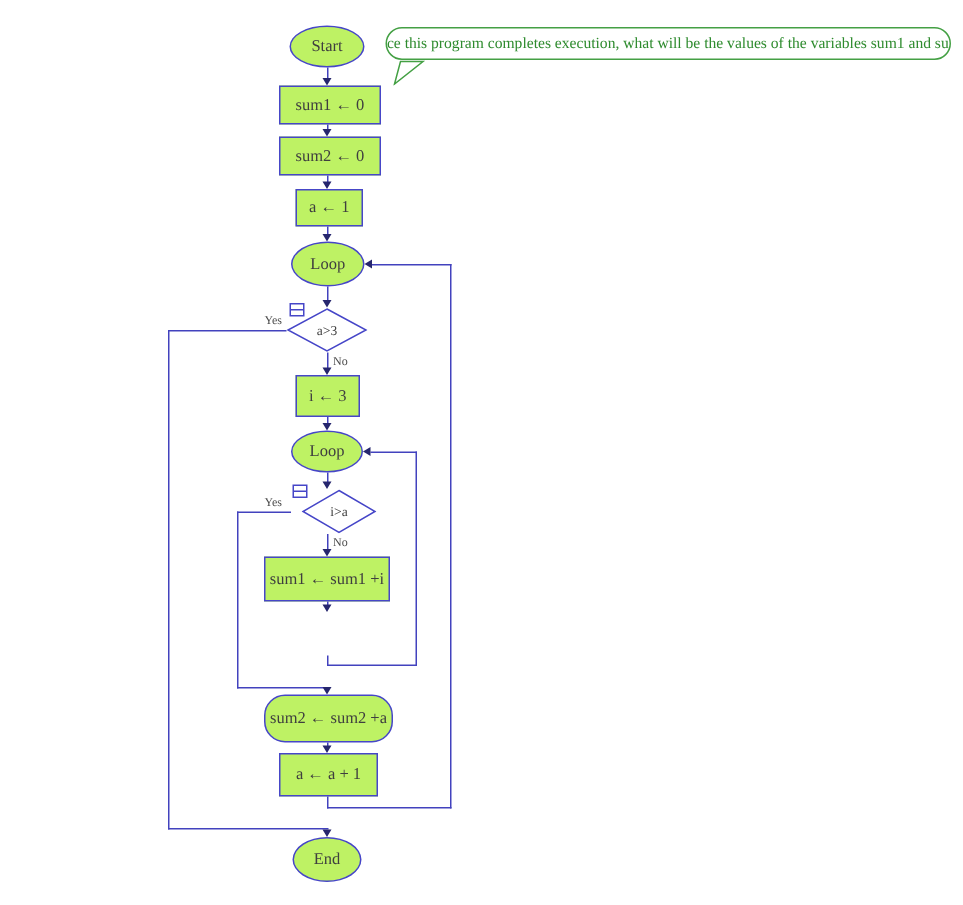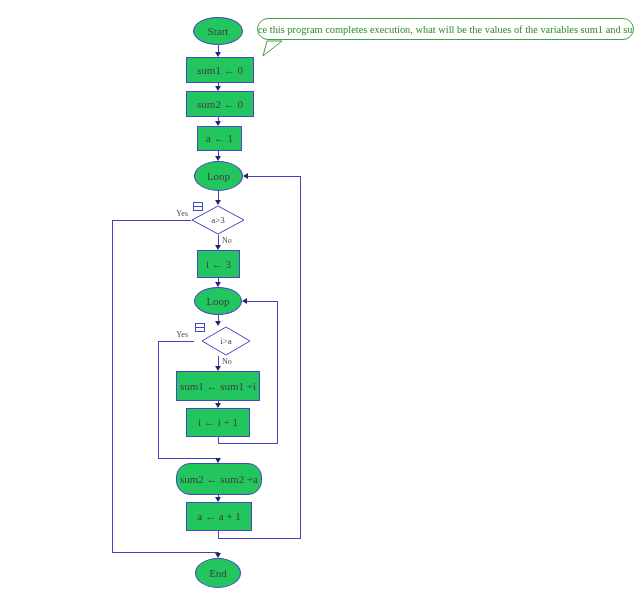--- a/index.html
+++ b/index.html
@@ -3,21 +3,21 @@
 <meta charset="utf-8">
 <style>
   html,body{margin:0;padding:0;background:#fff;}
   .canvas{
     position:relative;width:642px;height:603px;background:#ffffff;overflow:hidden;
     font-family:"Liberation Serif","DejaVu Serif",serif;
   }
   
   .node{
     position:absolute;box-sizing:border-box;display:flex;align-items:center;justify-content:center;
-    border:1px solid #4646c8;background:#22c55e;color:#3f3f3f;font-size:11px;line-height:1;
+    border:1px solid #4646c8;background:#bef264;color:#3f3f3f;font-size:11px;line-height:1;
     white-space:nowrap;
   }
   .oval{border-radius:50%;}
   .diamond{position:absolute;}
   .diamond svg{position:absolute;left:0;top:0;}
   .diamond .dtext{
     position:absolute;left:0;top:0;width:100%;height:100%;display:flex;align-items:center;justify-content:center;
     font-size:9px;color:#3f3f3f;
   }
   
@@ -105,23 +105,20 @@
     <span class="dtext">i&gt;a</span>
   </div>
   <div class="collapse" style="left:195px;top:323px;"></div>
   <span class="blabel" style="left:170px;top:331px;width:18px;text-align:right;">Yes</span>
   <span class="blabel" style="left:222px;top:358px;">No</span>
 
   <div class="node" style="left:176px;top:371px;width:84px;height:30px;">
     <span>sum1 ← sum1 +i</span>
   </div>
 
-  <div class="node" style="left:186px;top:408px;width:64px;height:29px;">
-    <span>i ← i + 1</span>
-  </div>
 
   <div class="node" style="left:176px;top:463px;width:86px;height:32px;border-radius:14px;">
     <span>sum2 ← sum2 +a</span>
   </div>
 
   <div class="node" style="left:186px;top:502px;width:66px;height:29px;">
     <span>a ← a + 1</span>
   </div>
 
   <div class="node oval" style="left:195px;top:558px;width:46px;height:30px;font-family:Liberation Serif, serif;">

